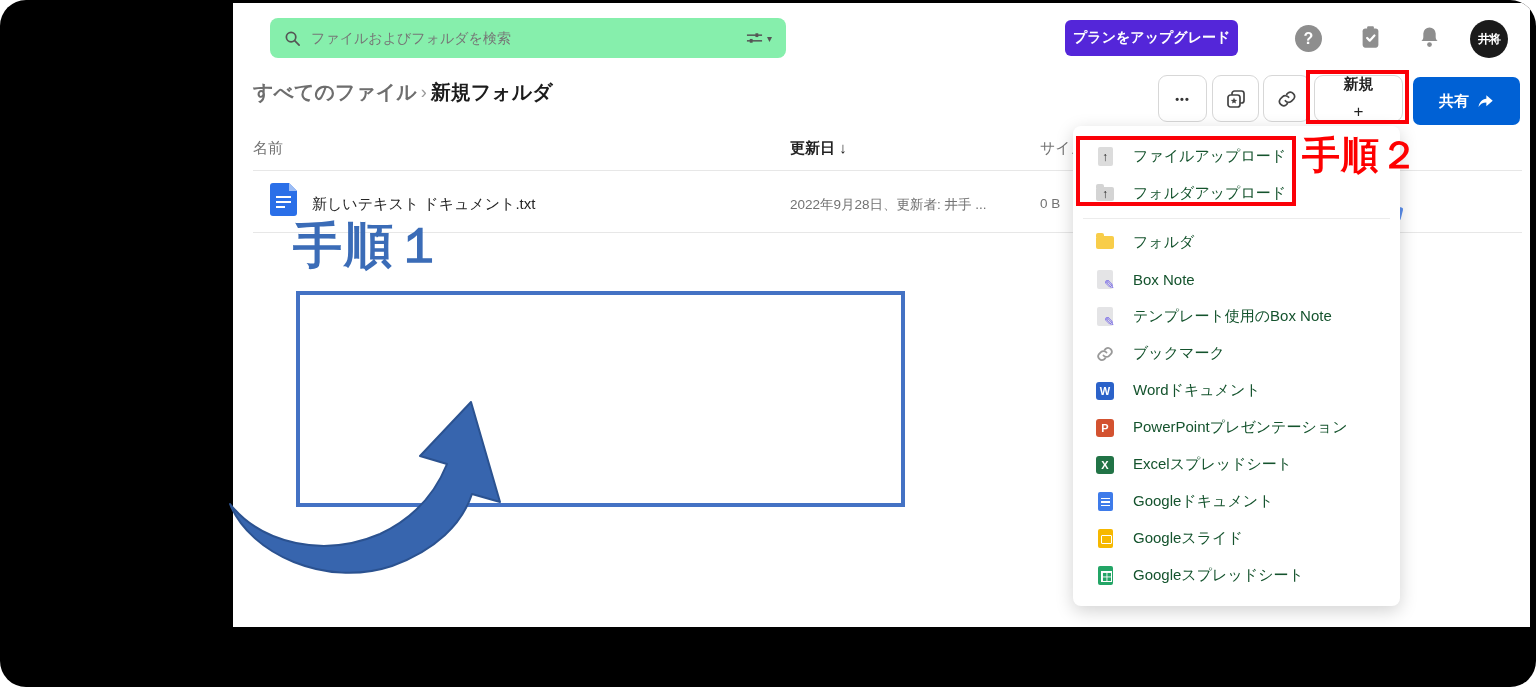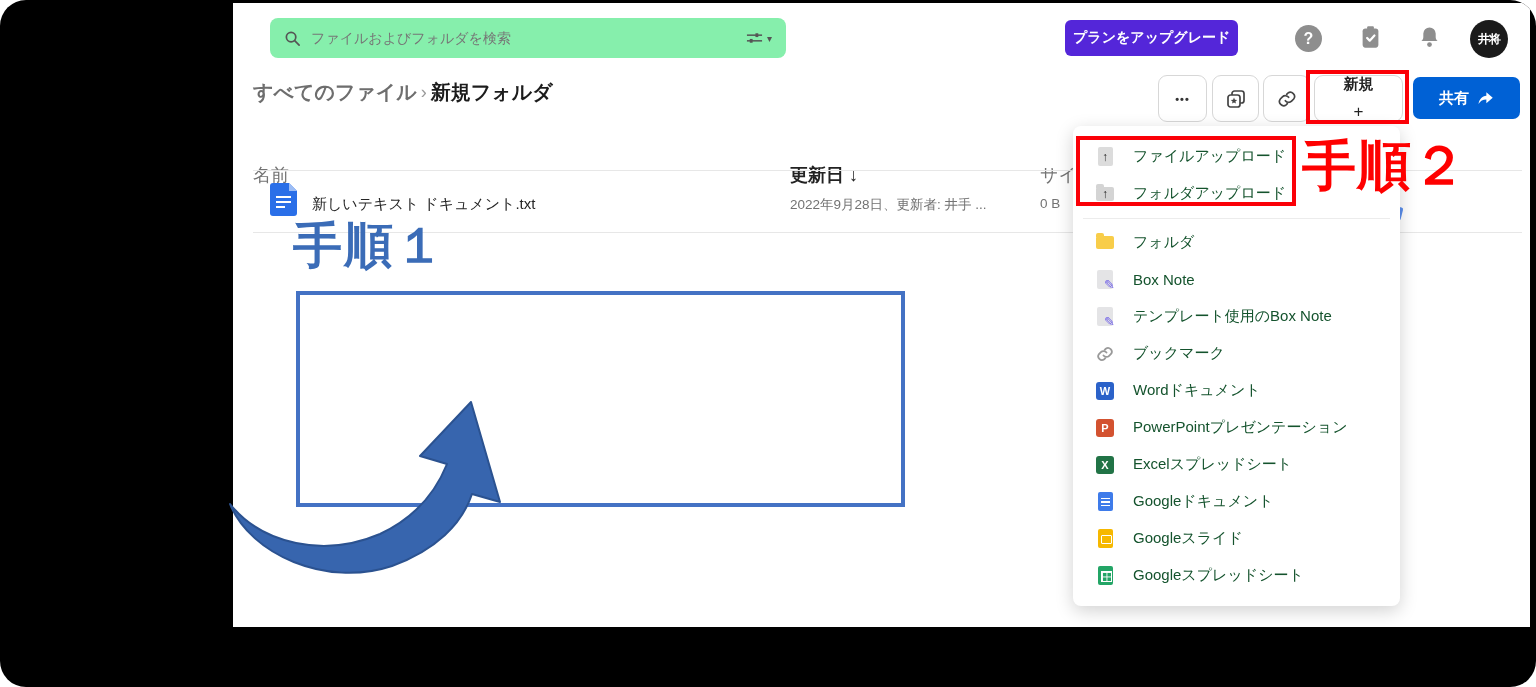--- a/index.html
+++ b/index.html
@@ -23,24 +23,24 @@
   .breadcrumb { position:absolute; left:20px; top:76px; font-size:20px; font-weight:bold; display:flex; align-items:center; gap:4px; }
   .crumb-parent { color:#6e6e6e; }
   .crumb-sep { color:#9a9a9a; font-size:18px; font-weight:normal; }
   .crumb-current { color:#1c1c1c; }
 
   
   .tbtn { position:absolute; top:72px; height:47px; background:#fff; border:1px solid #d7d7d7; border-radius:9px; display:flex; align-items:center; justify-content:center; color:#444; cursor:pointer; font-family:inherit; }
   .ellipsis { font-size:18px; letter-spacing:1px; color:#333; font-weight:bold; }
   .new-btn { font-size:15px; font-weight:bold; color:#222; gap:8px; }
   .plus { font-size:17px; font-weight:normal; }
-  .share-btn { position:absolute; left:1180px; top:74px; width:107px; height:42px; background:#0061D5; border:none; border-radius:7px; color:#fff; font-size:15px; font-weight:bold; display:flex; align-items:center; justify-content:center; gap:8px; cursor:pointer; font-family:inherit; }
-
-  
-  .thead { position:absolute; top:160px; font-size:18px; color:#737373; }
+  .share-btn { position:absolute; left:1180px; top:74px; width:107px; height:48px; background:#0061D5; border:none; border-radius:7px; color:#fff; font-size:15px; font-weight:bold; display:flex; align-items:center; justify-content:center; gap:8px; cursor:pointer; font-family:inherit; }
+
+  
+  .thead { position:absolute; top:136px; font-size:15px; color:#737373; }
   .thead.bold { color:#222; font-weight:bold; }
   .hline { position:absolute; left:20px; right:8px; height:1px; background:#e7e7e7; }
   .row-name { position:absolute; left:79px; top:192px; font-size:15px; color:#262626; }
   .row-meta { position:absolute; top:193px; font-size:13.5px; color:#737373; }
   .file-icon { position:absolute; left:37px; top:180px; }
   .stray-mark { position:absolute; left:1162px; top:204px; width:7px; height:13px; background:#3E7BEA; border-radius:2px; transform:rotate(14deg); opacity:.85; }
 
   
   .menu { position:absolute; left:1073px; top:126px; width:327px; height:480px; background:#fff; border-radius:8px; box-shadow:0 5px 18px rgba(0,0,0,.18); z-index:5; padding-top:12px; }
   .mitem { height:37px; display:flex; align-items:center; padding-left:22px; gap:18px; cursor:pointer; }
@@ -63,21 +63,21 @@
      background:repeating-linear-gradient(#fff 0 1.5px, transparent 1.5px 3.5px); }
   .i-gslide { width:15px; height:19px; background:#F6B800; border-radius:2px; position:relative; }
   .i-gslide::after { content:""; position:absolute; left:3px; top:6px; width:9px; height:7px; border:1.6px solid #fff; border-radius:1px; }
   .i-gsheet { width:15px; height:19px; background:#23A566; border-radius:2px; position:relative; }
   .i-gsheet::after { content:""; position:absolute; left:3px; top:5px; width:9px; height:9px;
      background-image:linear-gradient(#fff 1.2px, transparent 1.2px), linear-gradient(90deg,#fff 1.2px, transparent 1.2px);
      background-size:4.5px 4.5px; border:1.2px solid #fff; }
 
   
   .step1-label { position:absolute; left:293px; top:213px; font-size:49px; font-weight:800; color:#3B6CB7; z-index:6; letter-spacing:2px; }
-  .step2-label { position:absolute; left:1302px; top:130px; font-size:54px; font-weight:800; color:#FE0000; z-index:11; letter-spacing:1px; }
+  .step2-label { position:absolute; left:1302px; top:130px; font-size:38px; font-weight:800; color:#FE0000; z-index:11; letter-spacing:1px; }
   .blue-rect { position:absolute; left:296px; top:291px; width:609px; height:216px; border:4px solid #4472C4; z-index:6; }
   .arrow-svg { position:absolute; left:222px; top:392px; z-index:7; }
   .redbox { position:absolute; border:4px solid #FB0007; z-index:10; }
   .redbox.b1 { left:1306px; top:70px; width:103px; height:54px; }
   .redbox.b2 { left:1076px; top:136px; width:220px; height:70px; }
 </style>
 </head>
 <body>
 
 <div class="canvas">

